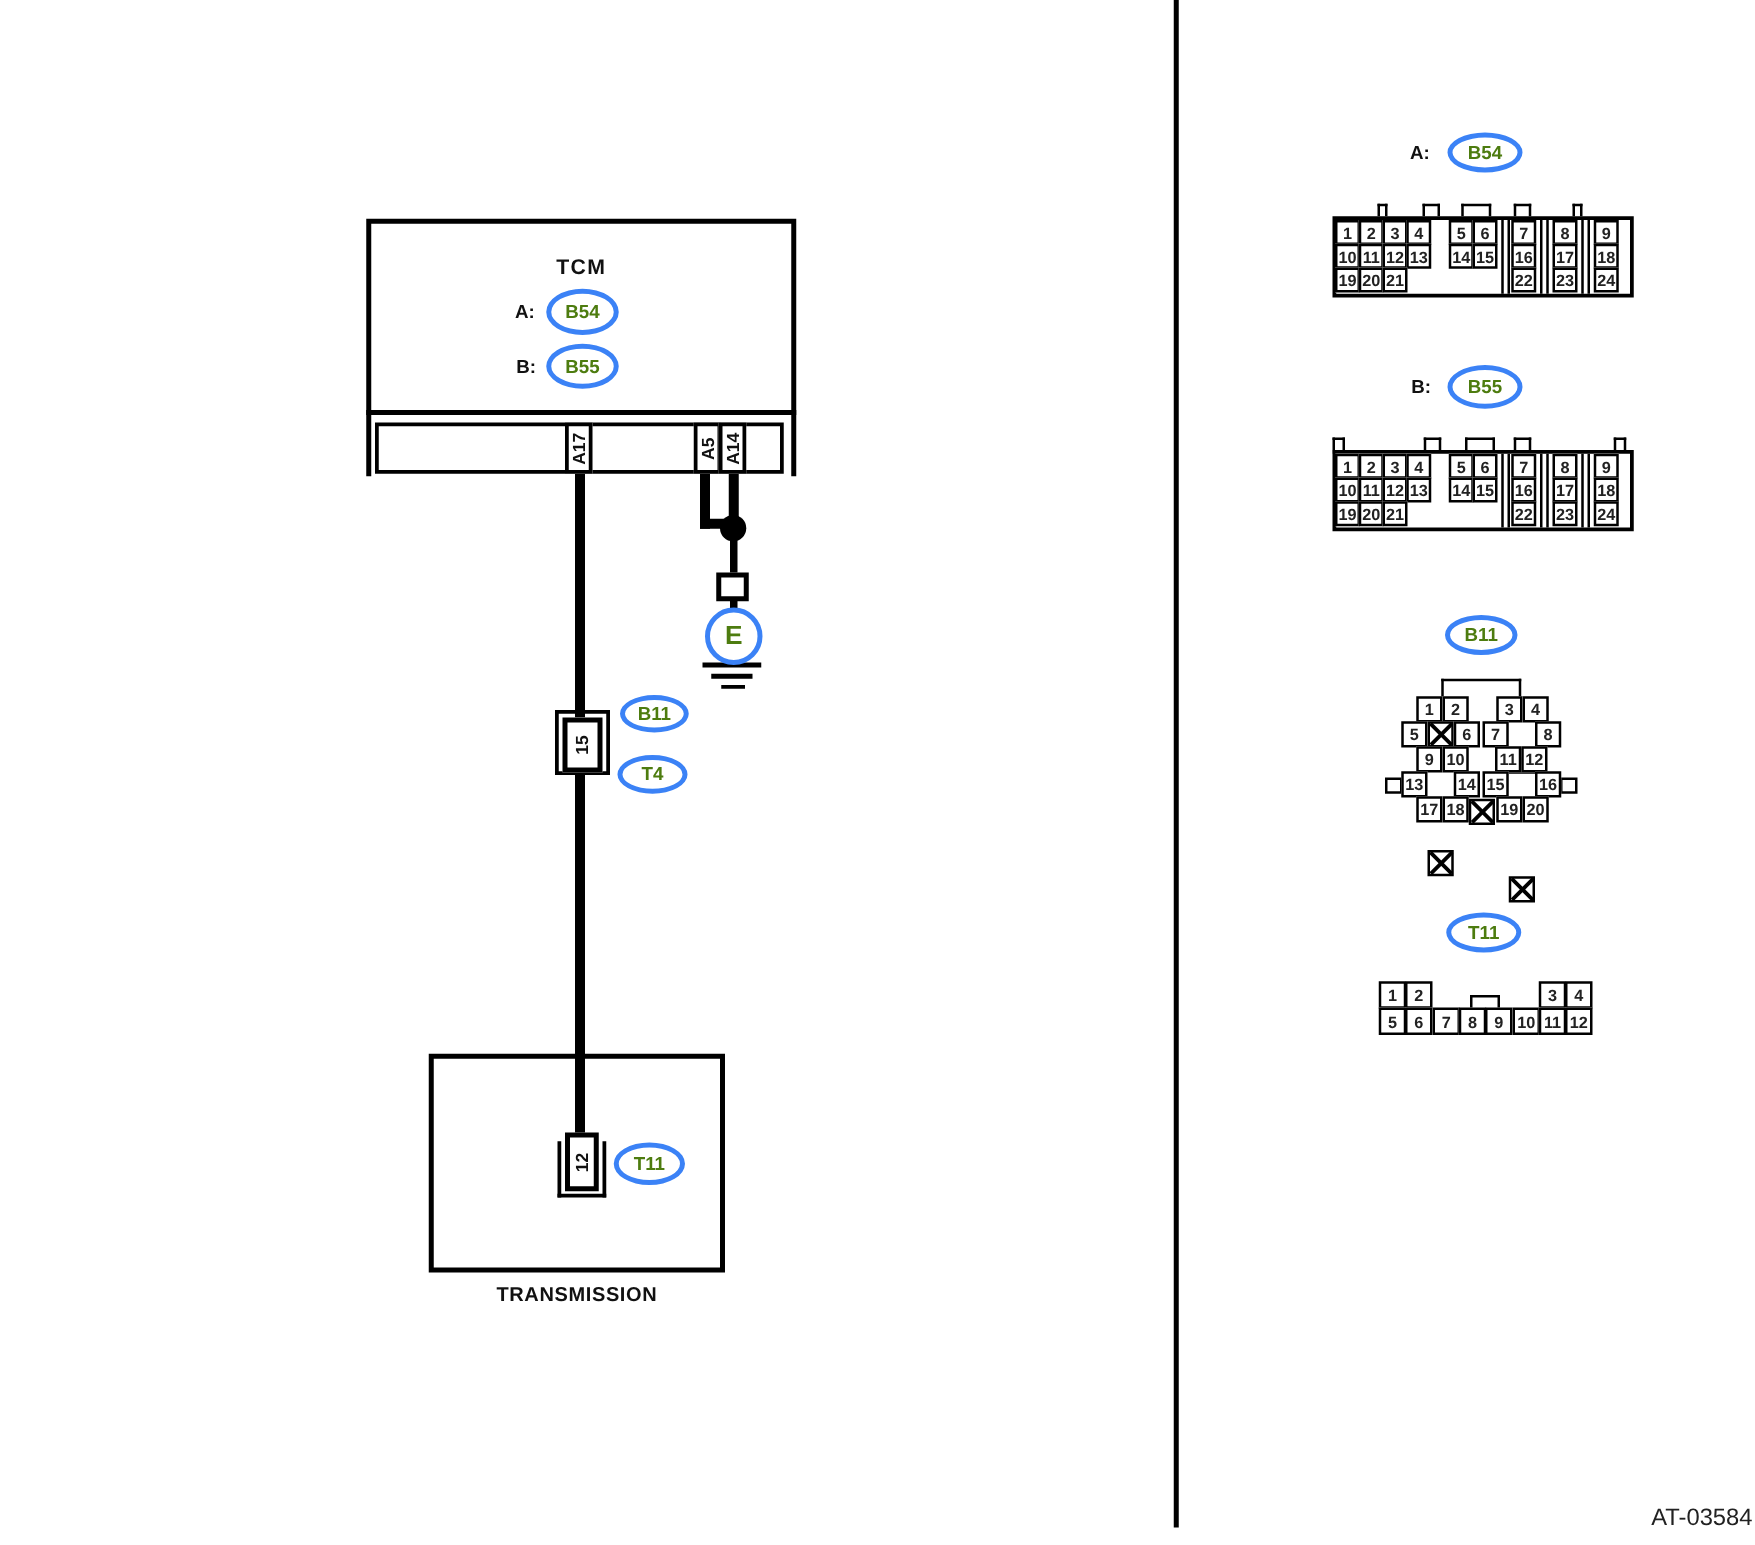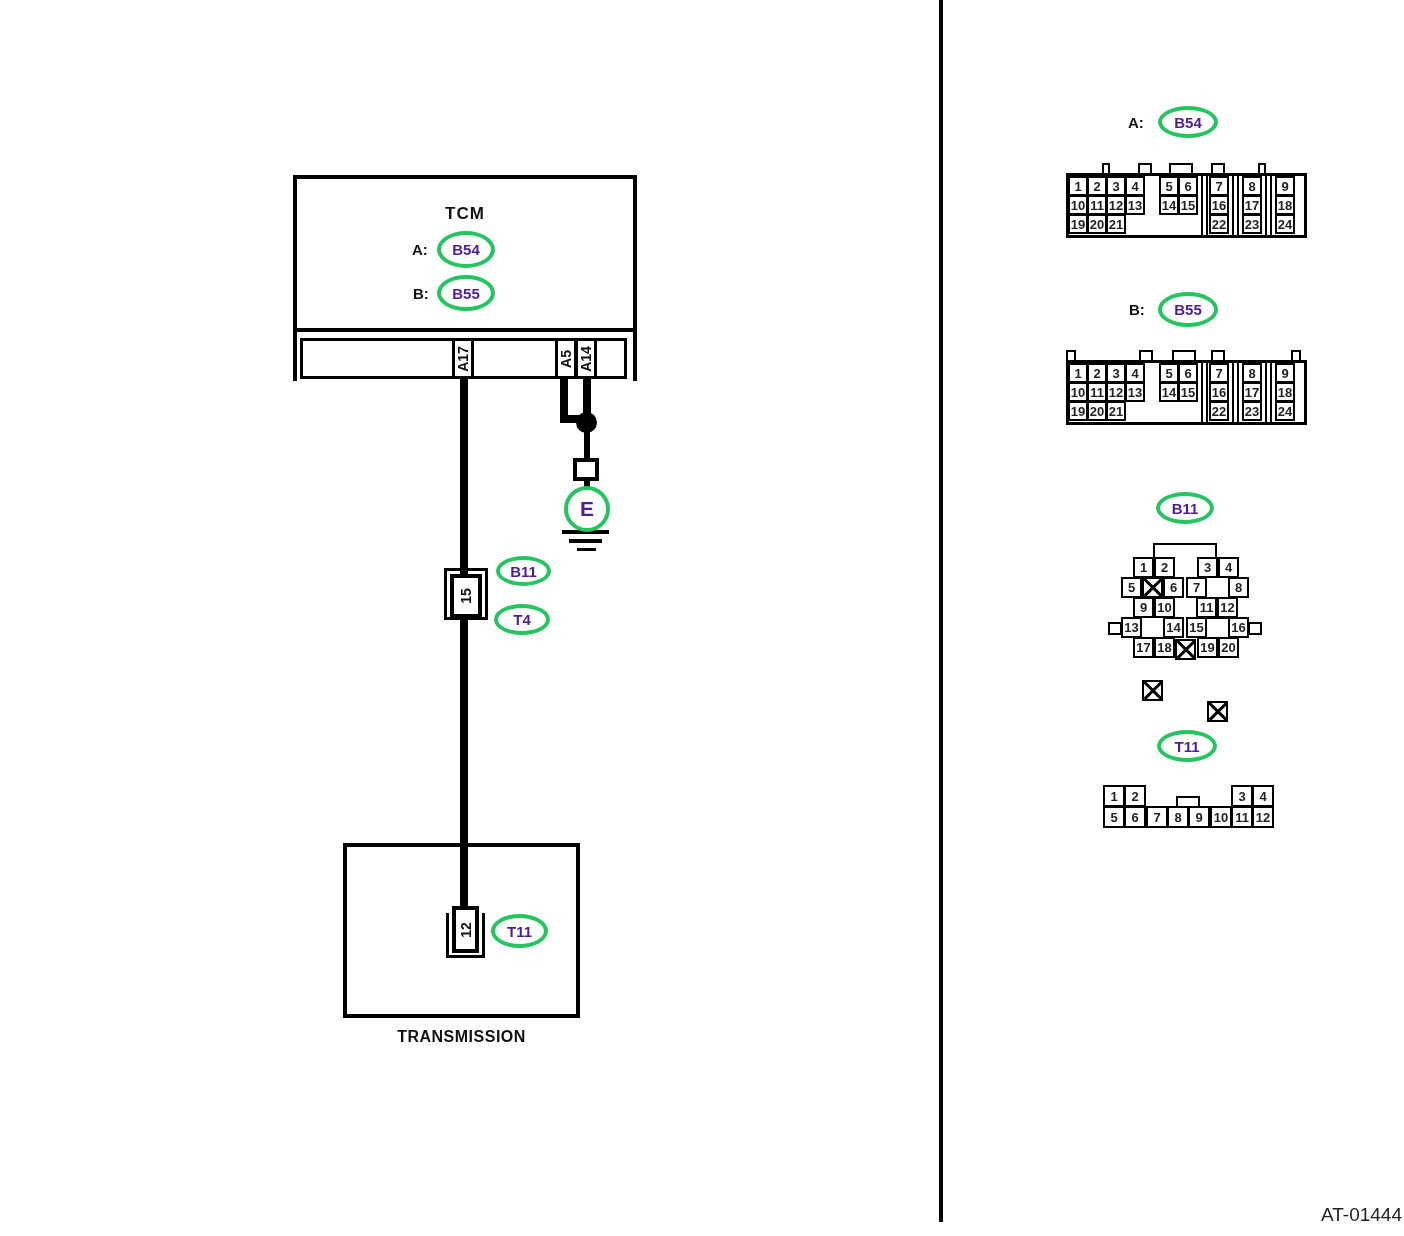--- a/index.html
+++ b/index.html
@@ -7,23 +7,23 @@
          font-family:"Liberation Sans",sans-serif;color:#111;}
   
   .wire{position:absolute;background:#000;}
   .box{position:absolute;box-sizing:border-box;border:4px solid #000;background:transparent;}
   .strip{position:absolute;box-sizing:border-box;border:3px solid #000;background:#fff;}
   
   .vpin{position:absolute;box-sizing:border-box;border:3px solid #000;background:#fff;
         display:flex;align-items:center;justify-content:center;z-index:6;}
   .vpin span{transform:rotate(-90deg);font-weight:bold;font-size:14px;white-space:nowrap;color:#111;}
   
-  .ellipse{position:absolute;box-sizing:border-box;border:4px solid #22c55e;border-radius:50%;
+  .ellipse{position:absolute;box-sizing:border-box;border:4px solid #3b82f6;border-radius:50%;
            background:#fff;display:flex;align-items:center;justify-content:center;
-           font-weight:bold;font-size:15px;color:#4c1d95;z-index:7;}
+           font-weight:bold;font-size:15px;color:#4d7c0f;z-index:7;}
   .prefix{position:absolute;font-weight:bold;font-size:15px;color:#111;}
   
   .shell{position:absolute;box-sizing:border-box;border:3px solid #000;background:#fff;z-index:2;}
   .tab{position:absolute;box-sizing:border-box;border:2px solid #000;border-bottom:none;background:#fff;z-index:1;}
   .wall{position:absolute;box-sizing:border-box;border-left:2px solid #000;border-right:2px solid #000;z-index:3;}
   .cell{position:absolute;box-sizing:border-box;width:20px;height:20px;border:2px solid #000;background:#fff;
         display:flex;align-items:center;justify-content:center;font-size:13px;font-weight:bold;color:#222;z-index:4;}
   .cell21{width:21px;height:21px;}
   .cell22{width:22px;height:22px;}
   .xcell{position:relative;}
@@ -216,15 +216,15 @@
 
   <div class="cell cell22" style="left:1103px;top:806px;">5</div>
   <div class="cell cell22" style="left:1124px;top:806px;">6</div>
   <div class="cell cell22" style="left:1146px;top:806px;">7</div>
   <div class="cell cell22" style="left:1167px;top:806px;">8</div>
   <div class="cell cell22" style="left:1188px;top:806px;">9</div>
   <div class="cell cell22" style="left:1210px;top:806px;">10</div>
   <div class="cell cell22" style="left:1231px;top:806px;">11</div>
   <div class="cell cell22" style="left:1252px;top:806px;">12</div>
 
-  <div class="title" style="left:1280px;top:1204px;width:122px;text-align:right;font-size:19px;font-weight:normal;color:#222;">AT-01444</div>
+  <div class="title" style="left:1280px;top:1204px;width:122px;text-align:right;font-size:19px;font-weight:normal;color:#222;">AT-03584</div>
 
 </div>
 
 </body></html>

